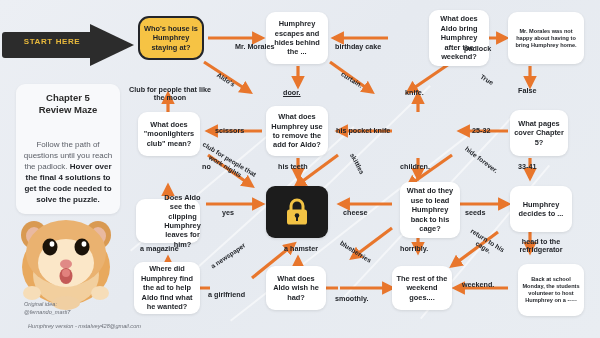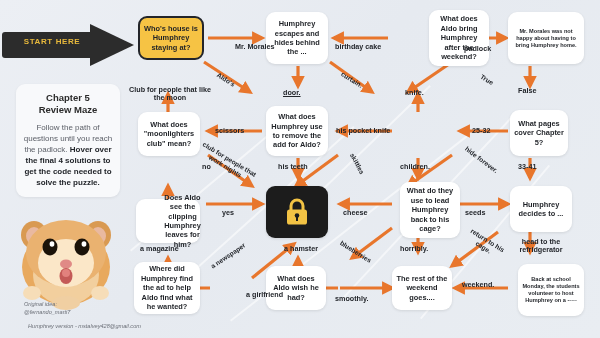--- a/index.html
+++ b/index.html
@@ -14,21 +14,21 @@
   #bg-streaks{position:absolute;inset:0;pointer-events:none;}
   .streak{position:absolute;background:rgba(255,255,255,.55);height:2px;transform-origin:0 0;}
 
   
   #start-arrow{position:absolute;left:2px;top:24px;width:132px;height:42px;}
   #start-arrow .bar{position:absolute;left:0;top:8px;width:94px;height:26px;background:#2c2c2c;border-radius:3px;}
   #start-arrow .head{position:absolute;left:88px;top:0;width:0;height:0;border-top:21px solid transparent;border-bottom:21px solid transparent;border-left:44px solid #2c2c2c;}
   #start-arrow .txt{position:absolute;left:8px;top:13px;width:84px;text-align:center;color:#e8b93c;font-size:8px;font-weight:bold;letter-spacing:.6px;}
 
   #info-card{position:absolute;left:16px;top:84px;width:104px;background:#f8f9fb;border-radius:9px;padding:8px 7px 9px 7px;box-sizing:border-box;box-shadow:0 1px 3px rgba(0,0,0,.07);}
-  #info-card .title{font-size:9.5px;font-weight:bold;color:#2b2b2b;text-align:center;line-height:12px;margin-bottom:6px;}
+  #info-card .title{font-size:9.5px;font-weight:bold;color:#2b2b2b;text-align:center;line-height:12px;margin-bottom:23px;}
   #info-card .body{font-size:8px;color:#5c6068;line-height:11px;text-align:center;}
   #info-card .body b{color:#23262b;}
 
   #hamster{position:absolute;left:8px;top:205px;width:116px;height:105px;}
   #hamster svg{display:block;}
 
   #credit1{position:absolute;left:24px;top:300px;font-size:5.6px;font-style:italic;color:#6b6f77;line-height:8px;}
   #credit2{position:absolute;left:28px;top:323px;font-size:5.6px;font-style:italic;color:#6b6f77;}
 
   
@@ -155,21 +155,21 @@
       <line x1="498" y1="232" x2="452" y2="266"></line>
       <line x1="392" y1="228" x2="352" y2="258"></line>
 
       <line x1="338" y1="288" x2="284" y2="288"></line>
       <line x1="210" y1="288" x2="156" y2="288"></line>
       <line x1="508" y1="288" x2="455" y2="288"></line>
       <line x1="340" y1="288" x2="392" y2="288"></line>
     </g>
   </svg>
 
-  <div class="node start" style="left:138px;top:16px;width:66px;height:44px;">Who's house is Humphrey staying at?</div>
+  <div class="node start" style="left:138px;top:16px;width:66px;height:44px;border-radius:11px;">Who's house is Humphrey staying at?</div>
 
   <div class="node" style="left:266px;top:12px;width:62px;height:52px;">Humphrey escapes and hides behind the ...</div>
 
   <div class="node" style="left:390px;top:10px;width:60px;height:56px;margin-left:39px;">What does Aldo bring Humphrey after the weekend?</div>
 
   <div class="node tiny" style="left:508px;top:12px;width:76px;height:52px;">Mr. Morales was not happy about having to bring Humphrey home.</div>
 
   <div class="node" style="left:138px;top:112px;width:62px;height:44px;">What does "moonlighters club" mean?</div>
 
   <div class="node" style="left:266px;top:106px;width:62px;height:50px;">What does Humphrey use to remove the add for Aldo?</div>
@@ -225,17 +225,17 @@
   <div class="lbl" style="left:222px;top:208px;">yes</div>
   <div class="lbl" style="left:343px;top:208px;">cheese</div>
   <div class="lbl" style="left:465px;top:208px;">seeds</div>
   <div class="lbl" style="left:140px;top:244px;">a magazine</div>
   <div class="lbl sm" style="left:208px;top:252px;transform:rotate(-34deg);">a newspaper</div>
   <div class="lbl" style="left:274px;top:244px;padding-left:10px;">a hamster</div>
   <div class="lbl sm" style="left:338px;top:248px;transform:rotate(32deg);">blueberries</div>
   <div class="lbl" style="left:400px;top:244px;">horribly.</div>
   <div class="lbl two sm" style="left:460px;top:236px;width:50px;transform:rotate(32deg);">return to his cage.</div>
   <div class="lbl two" style="left:500px;top:238px;width:82px;">head to the refridgerator</div>
-  <div class="lbl" style="left:208px;top:290px;margin-left:38px;">a girlfriend</div>
+  <div class="lbl" style="left:208px;top:290px;">a girlfriend</div>
   <div class="lbl" style="left:335px;top:294px;">smoothly.</div>
   <div class="lbl" style="left:462px;top:280px;">weekend.</div>
 
 </div>
 
 </body></html>

